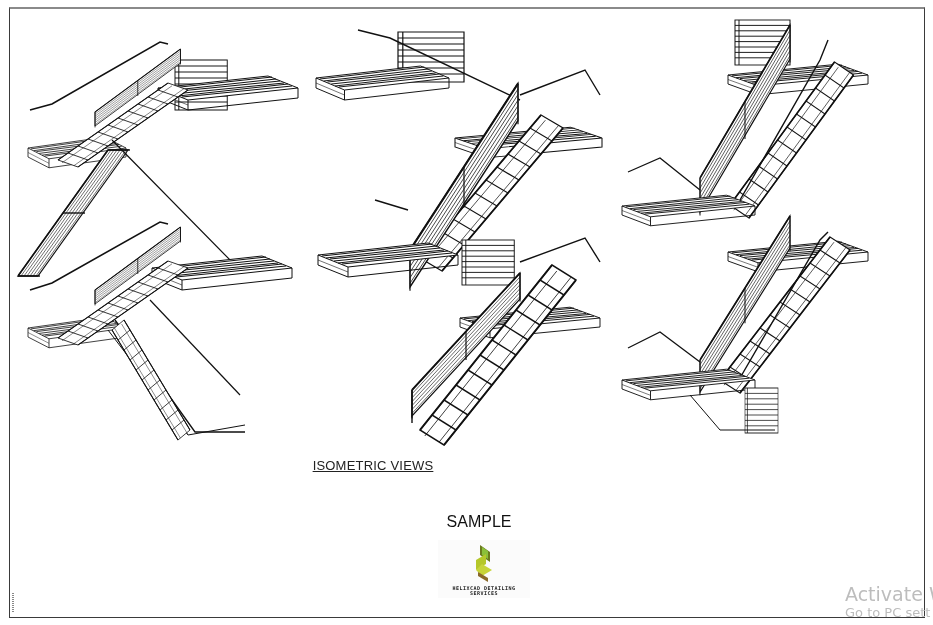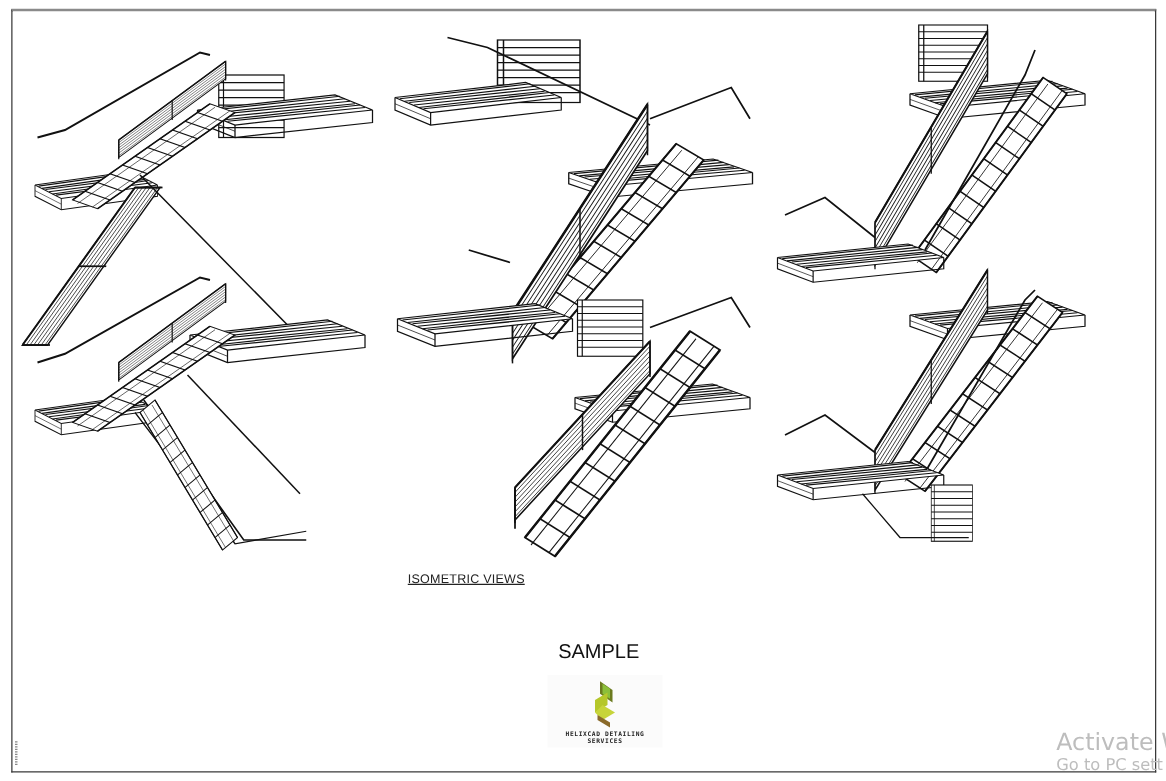--- a/index.html
+++ b/index.html
@@ -1,19 +1,19 @@
 <!DOCTYPE html>
 <html><head>
 <meta charset="utf-8">
 <style>
   html, body { margin:0; padding:0; background:#ffffff; }
   body { width:933px; height:625px; position:relative; overflow:hidden; font-family:"Liberation Sans", sans-serif; }
   .sheet { position:absolute; left:9px; top:7px; width:916px; height:611px; border:1px solid #3a3a3a; border-top:2px solid #8a8a8a; box-sizing:border-box; background:#fff; }
   .views { position:absolute; left:0; top:0; width:933px; height:625px; }
-  .caption { position:absolute; left:0; width:746px; top:458px; text-align:center; font-size:10px; color:#222; letter-spacing:0.2px; }
+  .caption { position:absolute; left:0; width:746px; top:458px; text-align:center; font-size:13px; color:#222; letter-spacing:0.2px; }
   .caption span { text-decoration:underline; }
   .sample { position:absolute; left:0; width:958px; top:513px; text-align:center; font-size:16px; color:#111; }
   .logo { position:absolute; left:438px; top:540px; width:92px; height:58px; background:#fbfbfb; }
   .logo-text { position:absolute; left:0; top:46px; width:92px; text-align:center; font-family:"DejaVu Sans Mono", monospace; font-size:5px; line-height:5px; font-weight:bold; color:#222; letter-spacing:0.5px; }
   .stamp { position:absolute; left:10px; top:592px; width:6px; height:22px; }
   .watermark { position:absolute; left:845px; top:583px; font-size:19px; color:#bdbdbd; white-space:nowrap; line-height:22px; font-family:"DejaVu Sans", sans-serif; }
   .watermark .sub { font-size:13px; line-height:16px; display:block; }
 </style>
 </head>
 <body>

